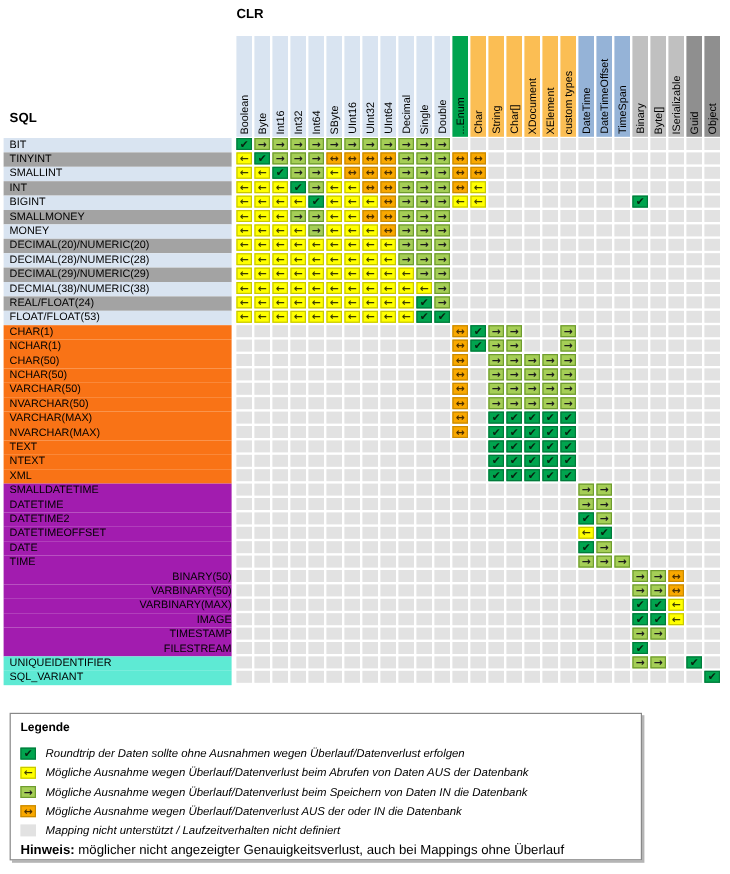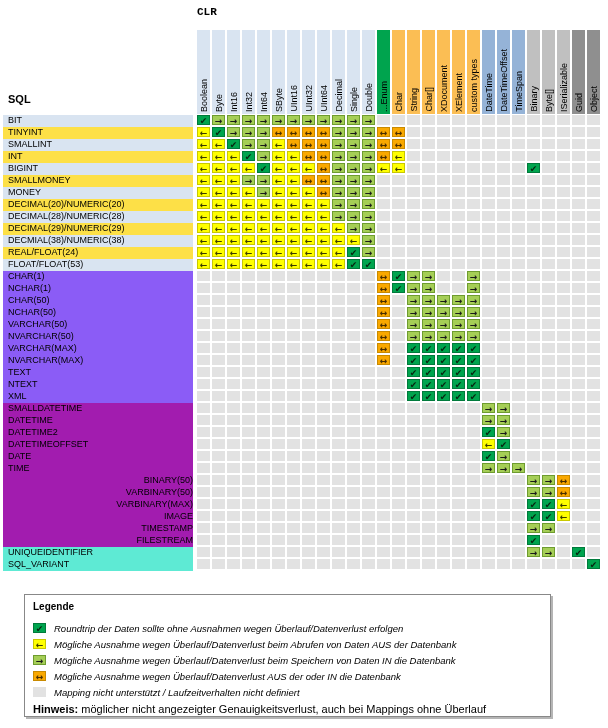--- a/index.html
+++ b/index.html
@@ -1,52 +1,52 @@
 <!DOCTYPE html>
 <html><head>
 <meta charset="utf-8">
 <style>
   html,body{margin:0;padding:0;background:#fff;}
   .page{position:relative;width:608px;height:728px;background:#fff;
         font-family:"Liberation Sans","DejaVu Sans",sans-serif;color:#000;overflow:hidden;}
   .axis-title{position:absolute;font-size:11px;font-weight:bold;}
-  .clr-title{left:197px;top:6px;font-family:Liberation Mono, monospace;}
+  .clr-title{left:197px;top:6px;}
   .sql-title{left:8px;top:93px;}
   
   .col-headers{position:absolute;left:197px;top:30px;height:84px;display:flex;}
   .hcell{width:13px;height:84px;margin-right:2px;position:relative;}
   .hcell span{position:absolute;bottom:2px;left:1px;writing-mode:vertical-rl;transform:rotate(180deg);
         font-size:9px;line-height:12px;white-space:nowrap;color:#000;}
   .g-numeric{background:#D9E4F1;}
   .g-enum{background:#00A44E;}
   .g-char{background:#FBBE54;}
   .g-datetime{background:#95B3D7;}
   .g-binary{background:#C0C0C0;}
   .g-object{background:#8F8F8F;}
   
   .matrix{position:absolute;left:3px;top:115px;}
   .mrow{display:flex;height:10px;margin-bottom:2px;}
   .rlabel{width:190px;margin-right:4px;font-size:9px;line-height:10px;padding:0 0 12px 5px;
           box-sizing:border-box;white-space:nowrap;overflow:hidden;}
   .rg-numeric{background:#D9E4F1;}
-  .rg-numeric.alt{background:#fde047;}
-  .rg-char{background:#8b5cf6;}
+  .rg-numeric.alt{background:#a3a3a3;}
+  .rg-char{background:#f97316;}
   .rg-datetime{background:#a21caf;}
   .rg-binary{background:#a21caf;text-align:right;}
   .rg-variant{background:#5eead4;}
   .cell{width:13px;height:10px;margin-right:2px;font-family:"DejaVu Sans",sans-serif;
         font-size:9px;line-height:10px;font-weight:bold;text-align:center;color:#1a1a1a;
         box-sizing:border-box;}
   .c-N{background:#E2E2E2;}
   .c-C{background:#00A44E;border:1px solid #007A3B;color:#06230f;}
   .c-R{background:#A5CE56;border:1px solid #6E9C2F;}
   .c-L{background:#FFFF00;border:1px solid #C8C800;color:#3c3c00;}
   .c-B{background:#F9A800;border:1px solid #C98A00;color:#4a2e00;}
   
-  .legend{position:absolute;left:24px;top:594px;width:527px;height:123px;background:#fff;
+  .legend{position:absolute;left:8px;top:594px;width:527px;height:123px;background:#fff;
           border:1px solid #888;box-shadow:2px 2px 0 #b5b5b5;padding:6px 16px 0 8px;box-sizing:border-box;}
   .legend-title{font-size:10px;font-weight:bold;margin-bottom:8px;}
   .legend-item{display:flex;align-items:center;height:16px;}
   .legend-item .cell{flex:0 0 13px;margin-right:8px;}
   .legend-item .ltext{font-size:9.5px;white-space:nowrap;font-style:italic;}
   .legend-note{font-size:11px;margin-top:3px;white-space:nowrap;}
   .legend-note b{font-weight:bold;}
 </style>
 </head>
 <body>

